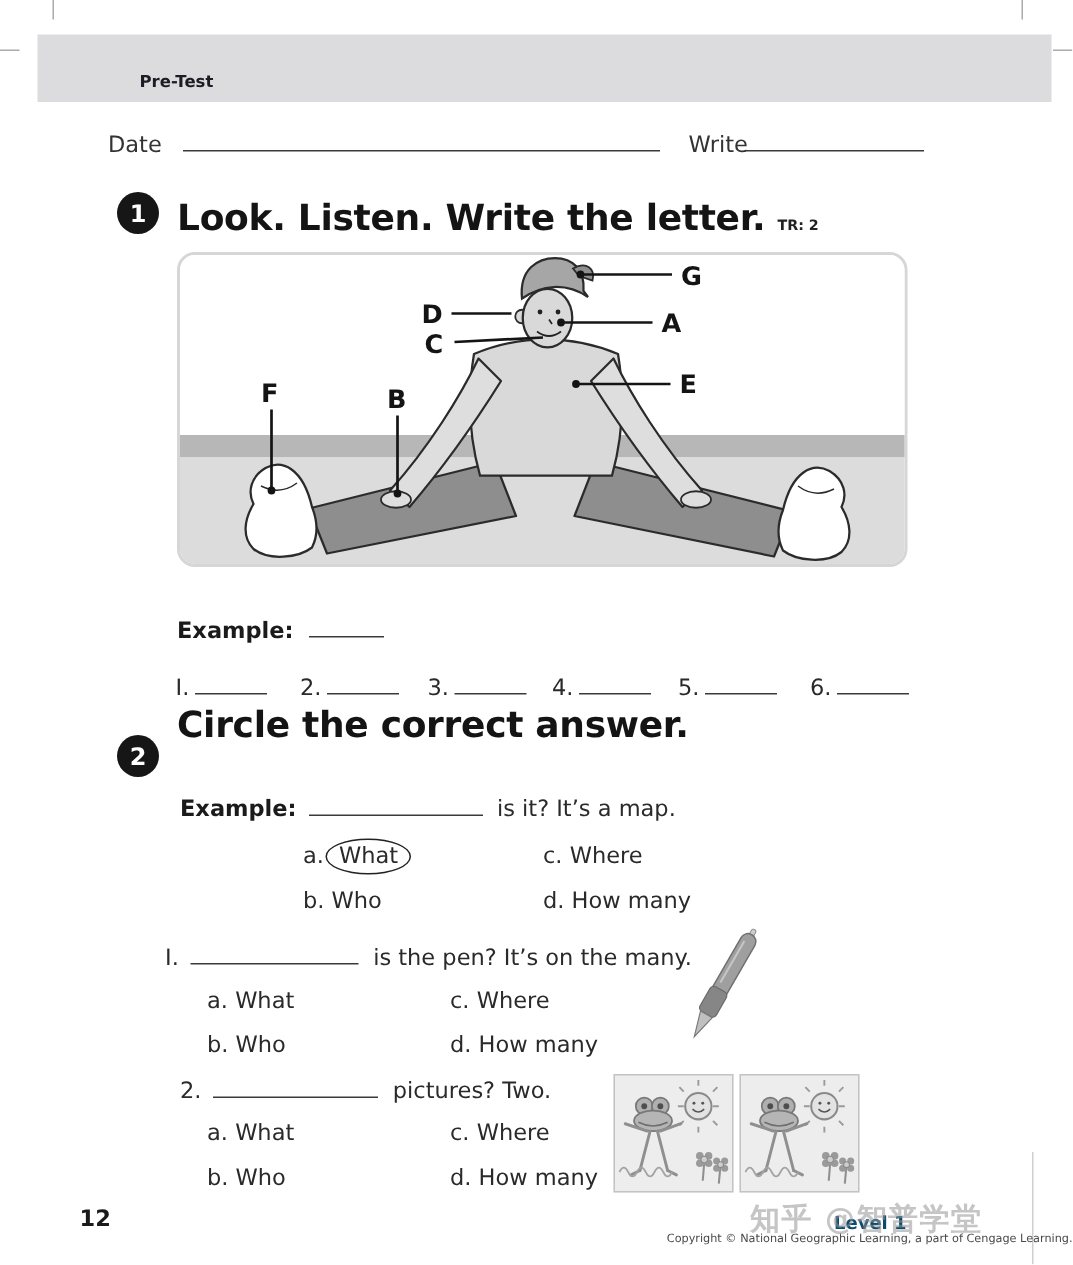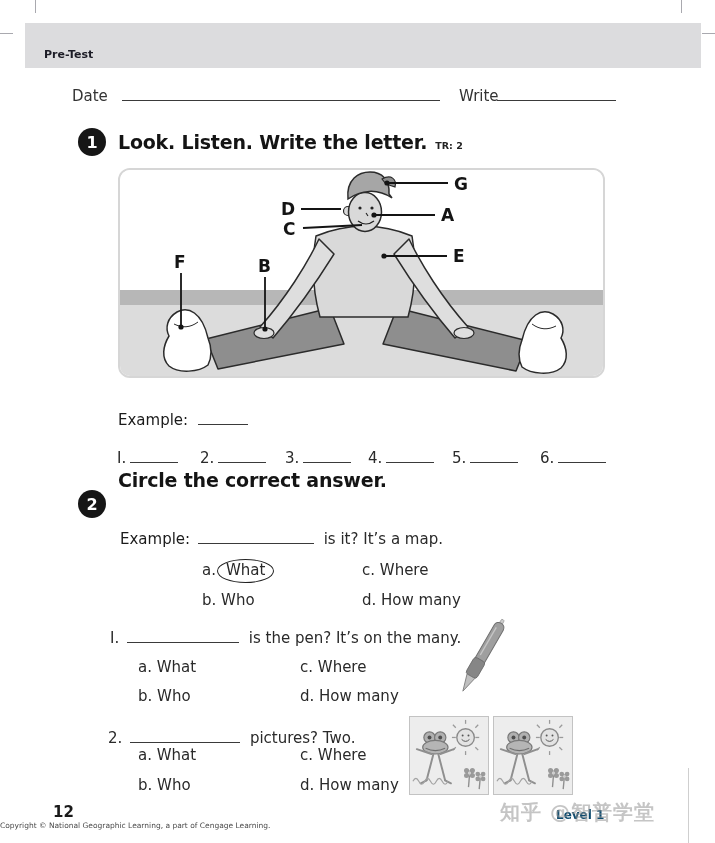--- a/index.html
+++ b/index.html
@@ -13,64 +13,64 @@
 
   
   .mark { position:absolute; background:#a9a9af; }
 
   
   .tab-bar {
     position:absolute; left:25px; top:23px; width:676px; height:45px;
     background:#dcdcde; display:flex; align-items:flex-end;
   }
   .tab-bar .tab-label {
-    margin-left:19px; margin-bottom:7px; font-size:11px; font-weight:bold; color:#1c1c26;
+    margin-left:68px; margin-bottom:7px; font-size:11px; font-weight:bold; color:#1c1c26;
   }
 
   
   .field-label { font-size:15px; color:#333; }
   .rule { position:absolute; border-bottom:1.6px solid #3a3a3a; }
 
   
   .badge {
     position:absolute; width:28px; height:28px; border-radius:50%;
     background:#161616; color:#fff; font-size:16px; font-weight:bold;
     display:flex; align-items:center; justify-content:center;
   }
-  .act-title { font-size:19px; font-weight:800; color:#141414; letter-spacing:-0.2px; }
+  .act-title { font-size:24px; font-weight:800; color:#141414; letter-spacing:-0.2px; }
   .track { font-size:9.5px; font-weight:bold; color:#222; margin-left:8px; }
 
   
   .figure-frame {
     position:absolute; left:118px; top:168px; width:487px; height:210px;
     border:2px solid #d6d6d6; border-radius:12px; overflow:hidden; background:#fff;
   }
   svg text.fig-label { font-family:"DejaVu Sans","Liberation Sans",sans-serif; font-weight:bold; font-size:17px; fill:#141414; }
 
   
-  .ex-label { font-size:15px; font-weight:normal; color:#1b1b1b; }
+  .ex-label { font-size:15px; font-weight:bold; color:#1b1b1b; }
   .blank { display:inline-block; border-bottom:1.8px solid #3a3a3a; height:13px; vertical-align:baseline; }
   .item-row-piece { font-size:15px; color:#2a2a2a; }
   .qline { font-size:15px; color:#2a2a2a; white-space:nowrap; }
   .qline .blank { margin:0 5px 0 3px; }
   .opt { position:absolute; font-size:15px; color:#2a2a2a; white-space:nowrap; }
   .circle-ans {
     display:inline-block; border:1.6px solid #222; border-radius:50%;
     padding:1px 8px 3px 8px; margin-left:1px;
   }
 
   
   .pic-frame {
     position:absolute; width:80px; height:79px; background:#ededed;
     border:1px solid #c3c3c3;
   }
 
   
   .page-num { font-size:15px; font-weight:bold; color:#1a1a1a; }
-  .copyright { position:absolute; left:0; top:821px; width:715px; text-align:left;
+  .copyright { position:absolute; left:0; top:821px; width:715px; text-align:right;
     font-size:7.5px; color:#4a4a4a; }
   .level { font-size:12px; font-weight:bold; color:#0c4a6e; }
   .watermark {
     position:absolute; left:500px; top:799px; width:215px;
     font-size:20px; font-weight:bold; color:rgba(150,150,150,0.55);
     letter-spacing:1px; z-index:5; white-space:nowrap;
   }
 </style>
 </head>
 <body>
@@ -220,21 +220,21 @@
       <g transform="rotate(30 35 40)">
         <rect x="33.5" y="-2" width="3.2" height="18" rx="1.5" fill="#cdcdcd" stroke="#8a8a8a" stroke-width="0.6"></rect>
         <rect x="30" y="2" width="10.5" height="62" rx="5" fill="#9f9f9f" stroke="#707070" stroke-width="1"></rect>
         <rect x="29" y="44" width="12.5" height="19" rx="3" fill="#868686" stroke="#6a6a6a" stroke-width="0.8"></rect>
         <polygon points="31,63 40,63 36,80" fill="#c0c0c0" stroke="#7a7a7a" stroke-width="0.8"></polygon>
         <line x1="33" y1="8" x2="33" y2="40" stroke="#c6c6c6" stroke-width="1.4"></line>
       </g>
     </svg>
   </div>
 
-  <div class="abs qline" style="left:108px;top:718px;margin-top:11px;">
+  <div class="abs qline" style="left:120px;top:718px;">
     <span>2.</span>
     <span class="blank" style="width:110px;"></span>
     <span>pictures? Two.</span>
   </div>
   <div class="opt" style="left:138px;top:746px;">
     <span>a.</span>&nbsp;<span>What</span>
   </div>
   <div class="opt" style="left:300px;top:746px;">
     <span>c.</span>&nbsp;<span>Where</span>
   </div>

